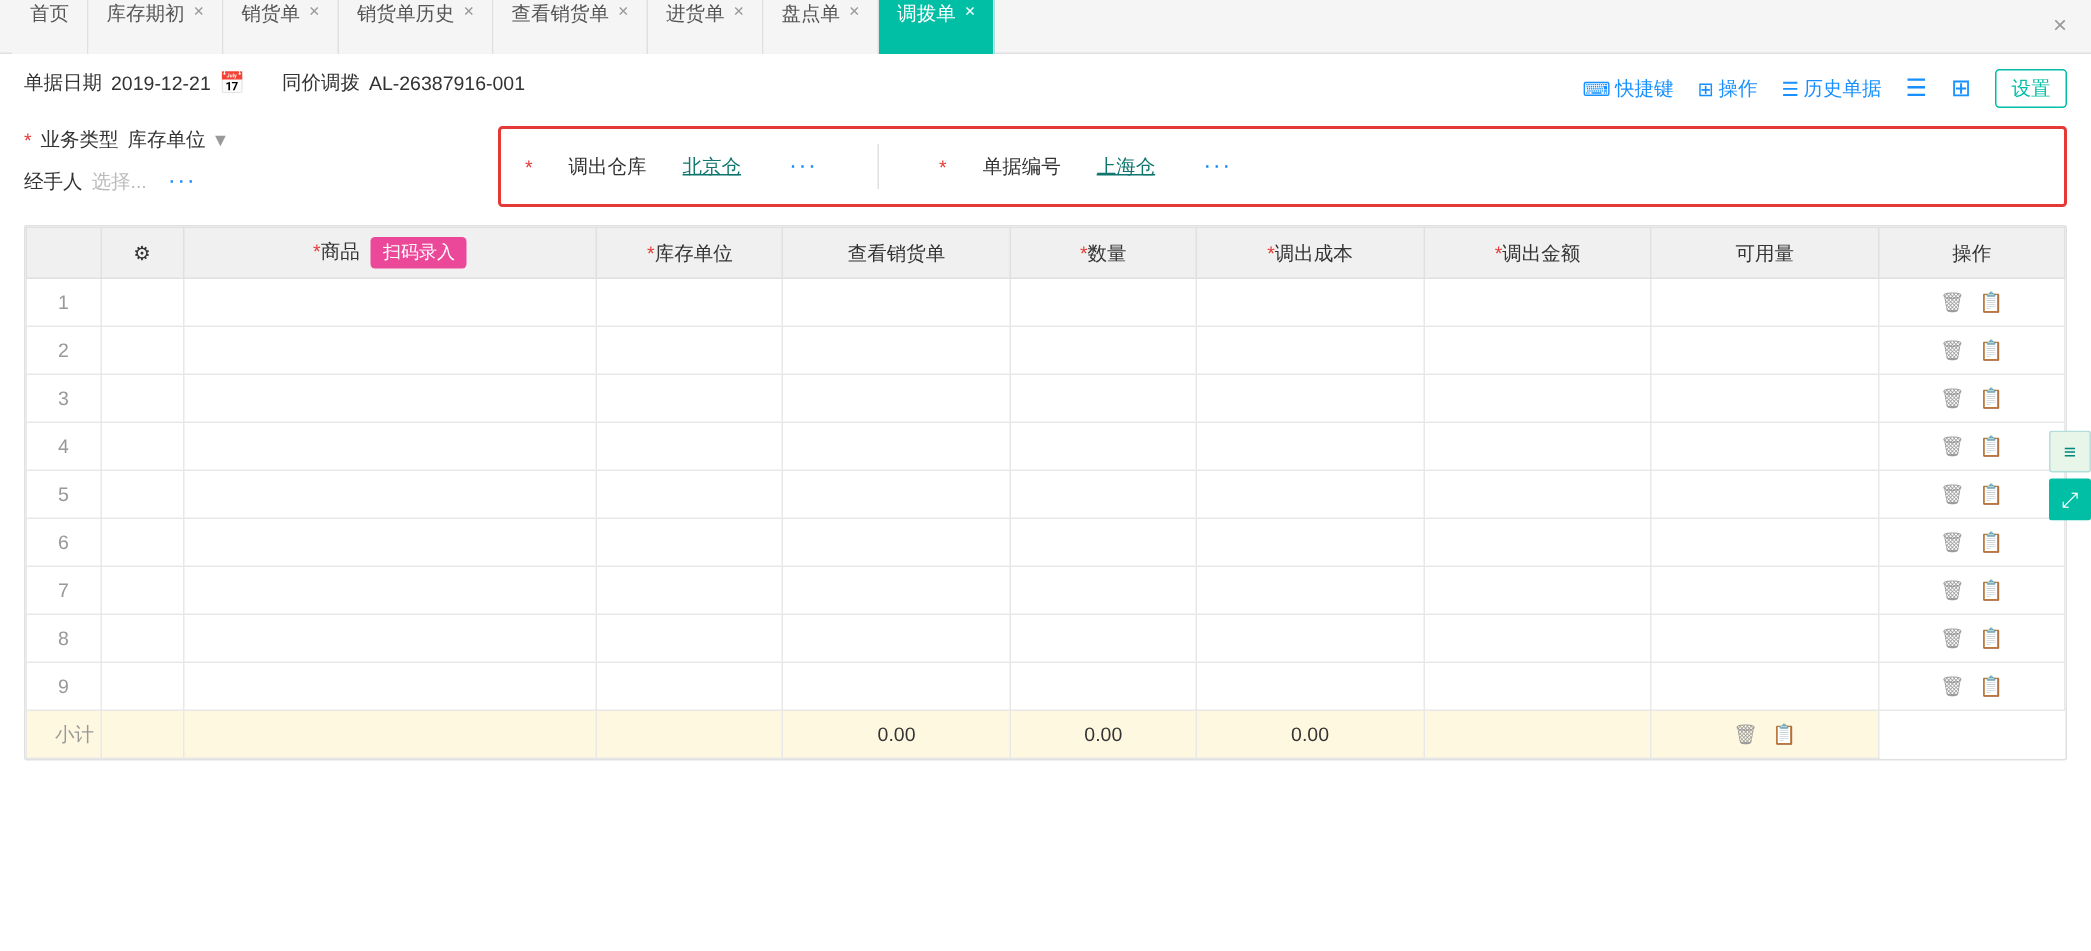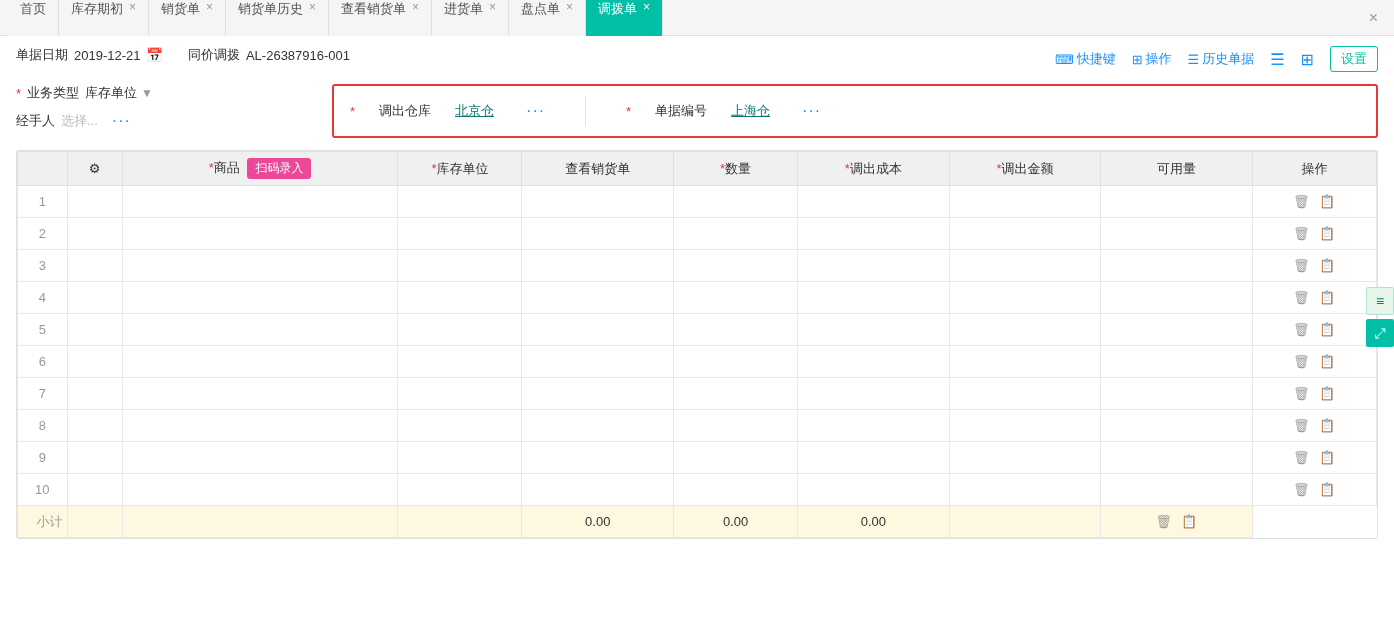--- a/index.html
+++ b/index.html
@@ -500,35 +500,20 @@
         <td></td>
         <td></td>
         <td></td>
         <td></td>
         <td></td>
         <td style="text-align:center">
           <span style="color:#999;cursor:pointer;margin:0 3px">🗑</span>
           <span style="color:#999;cursor:pointer;margin:0 3px">📋</span>
         </td>
       </tr>
-          <tr>
-        <td class="row-num">10</td>
-        <td></td>
-        <td></td>
-        <td></td>
-        <td></td>
-        <td></td>
-        <td></td>
-        <td></td>
-        <td></td>
-        <td style="text-align:center">
-          <span style="color:#999;cursor:pointer;margin:0 3px">🗑</span>
-          <span style="color:#999;cursor:pointer;margin:0 3px">📋</span>
-        </td>
-      </tr>
           <tr class="subtotal-row">
         <td class="row-num" style="text-align:right;padding-right:4px">小计</td>
         <td></td>
         <td></td>
         <td></td>
         <td style="text-align:center">0.00</td>
         <td style="text-align:center">0.00</td>
         <td style="text-align:center">0.00</td>
         <td></td>
         <td style="text-align:center">

